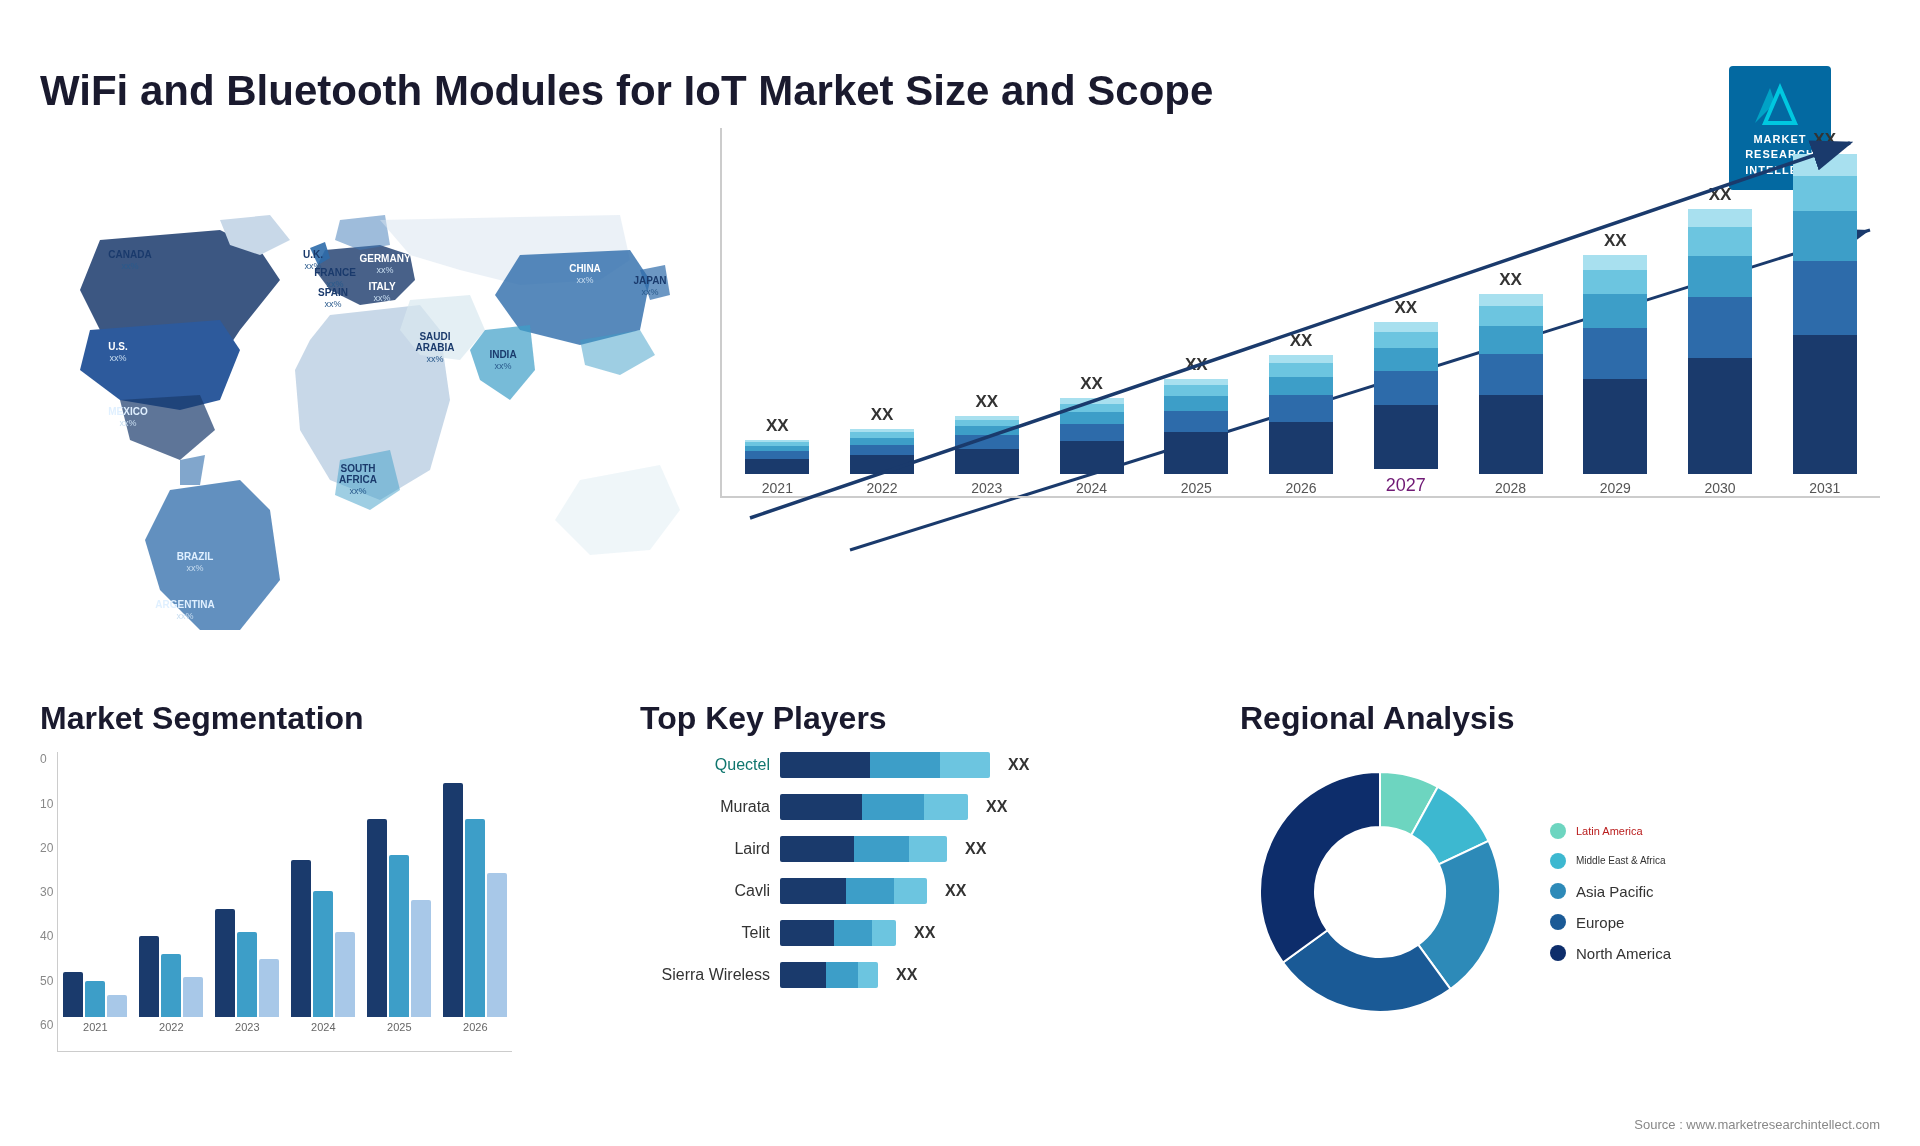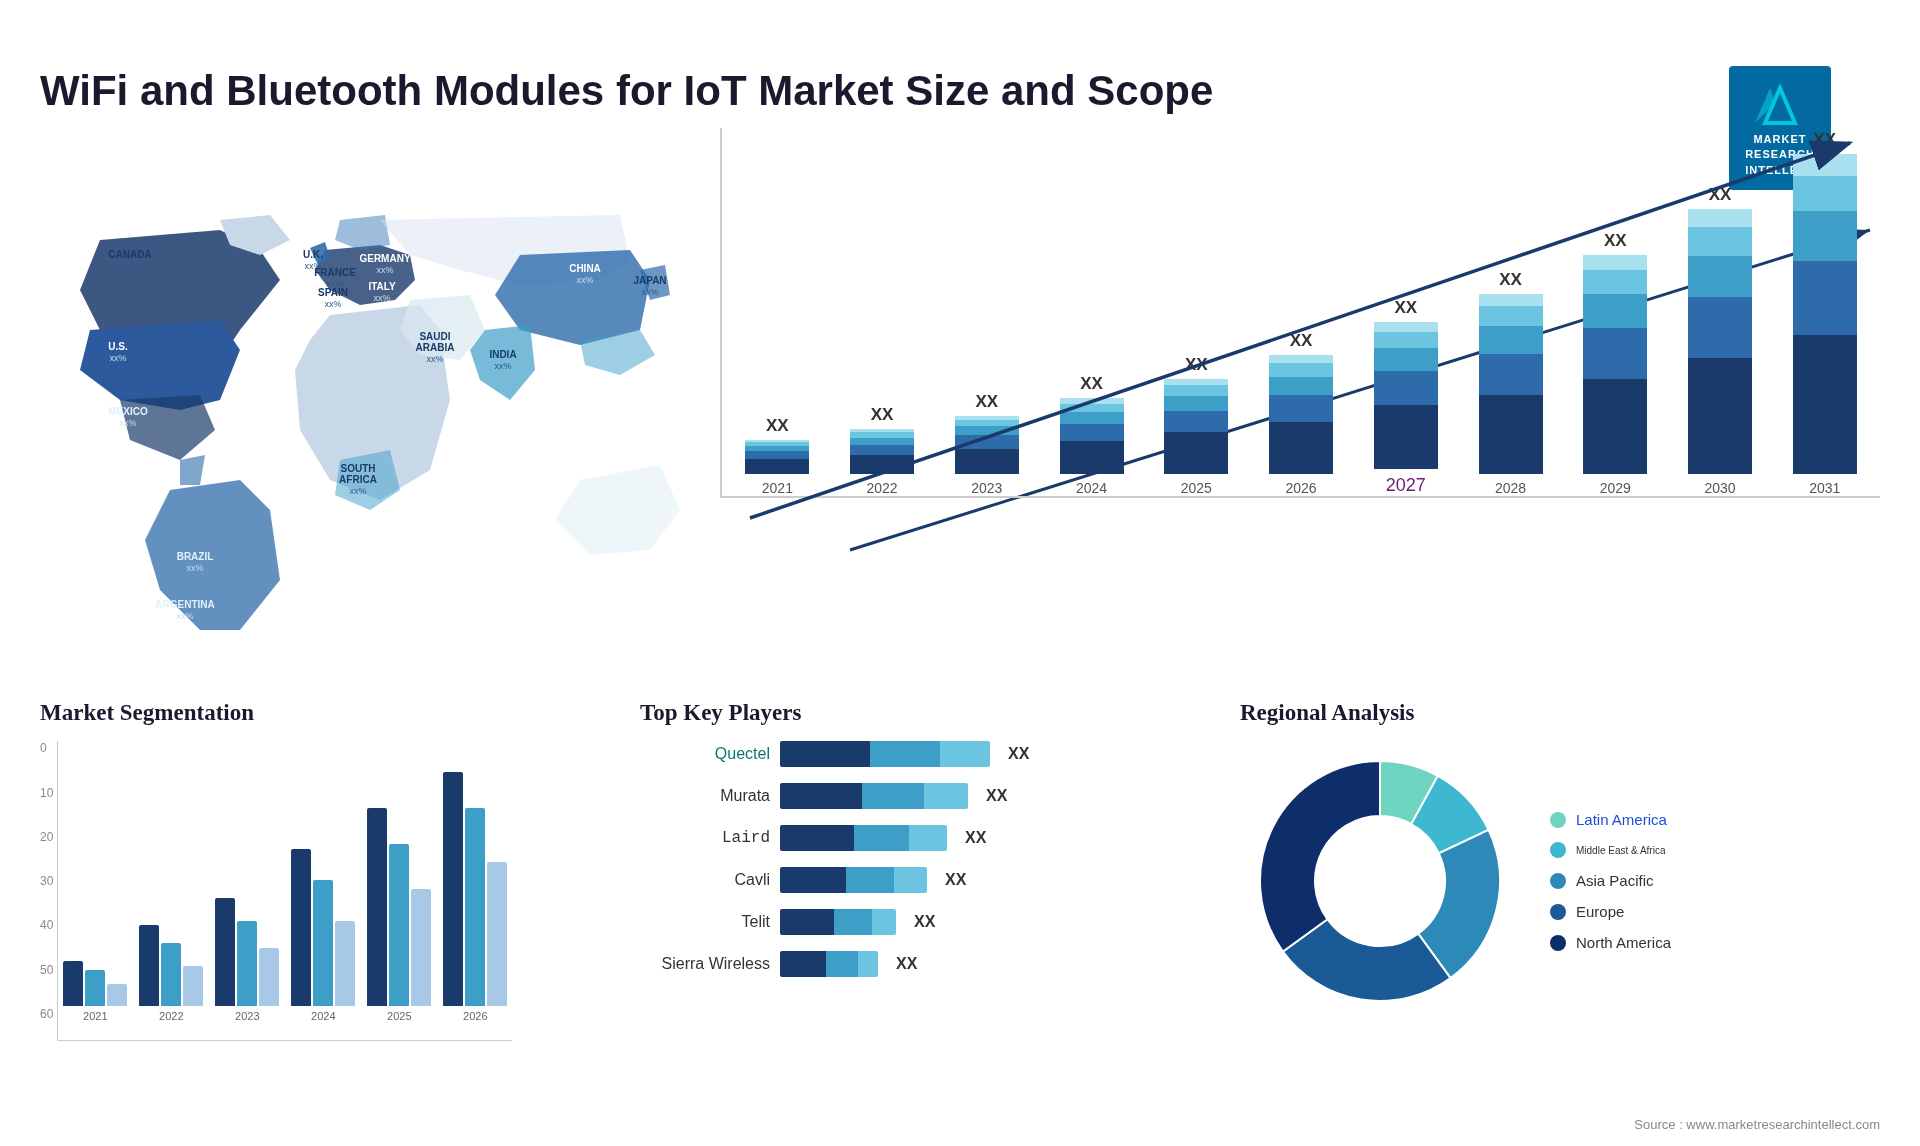--- a/index.html
+++ b/index.html
@@ -84,25 +84,24 @@
       gap: 40px;
       height: 430px;
     }
 
     
     .segmentation-section {
       flex: 0 0 560px;
     }
 
     .section-title {
-      font-size: 23px;
+      font-size: 32px;
       font-weight: 700;
       color: #1a1a2e;
       margin-bottom: 15px;
-      font-family: Liberation Serif, serif;
     }
 
     .seg-chart-area {
       display: flex;
       gap: 30px;
       align-items: flex-end;
     }
 
     .grouped-bars {
       display: flex;
@@ -370,21 +369,21 @@
         <div style="display: flex; align-items: center; margin-bottom: 16px; gap: 10px;">
           <div style="width: 130px; font-size: 16px; color: rgb(51, 51, 51); text-align: right; flex-shrink: 0;">Murata</div>
           <div style="display: flex; height: 26px; border-radius: 2px; overflow: hidden;">
             <div style="width: 82px; height: 100%; background: rgb(26, 58, 108);"></div>
             <div style="width: 62px; height: 100%; background: rgb(61, 158, 200);"></div>
             <div style="width: 44px; height: 100%; background: rgb(108, 197, 224);"></div>
           </div>
           <div style="font-size: 16px; font-weight: 700; color: rgb(51, 51, 51); margin-left: 8px;">XX</div>
         </div>
         <div style="display: flex; align-items: center; margin-bottom: 16px; gap: 10px;">
-          <div style="width: 130px; font-size: 16px; color: rgb(51, 51, 51); text-align: right; flex-shrink: 0; font-family: Liberation Mono, monospace;">Laird</div>
+          <div style="width: 130px; font-size: 16px; color: rgb(51, 51, 51); text-align: right; flex-shrink: 0;">Laird</div>
           <div style="display: flex; height: 26px; border-radius: 2px; overflow: hidden;">
             <div style="width: 74px; height: 100%; background: rgb(26, 58, 108);"></div>
             <div style="width: 55px; height: 100%; background: rgb(61, 158, 200);"></div>
             <div style="width: 38px; height: 100%; background: rgb(108, 197, 224);"></div>
           </div>
           <div style="font-size: 16px; font-weight: 700; color: rgb(51, 51, 51); margin-left: 8px;">XX</div>
         </div>
         <div style="display: flex; align-items: center; margin-bottom: 16px; gap: 10px;">
           <div style="width: 130px; font-size: 16px; color: rgb(51, 51, 51); text-align: right; flex-shrink: 0;">Cavli</div>
           <div style="display: flex; height: 26px; border-radius: 2px; overflow: hidden;">
@@ -419,21 +418,21 @@
     <h2 class="section-title">Regional Analysis</h2>
     <div class="donut-area">
       <svg viewBox="0 0 280 280" width="280" height="280" id="donut-svg">
           <path d="M 140 20 A 120 120 0 0 1 197.81044089220583 34.843198394736376 L 171.3139888166115 83.04006579714887 A 65 65 0 0 0 140 75 Z" fill="#6dd5c0" stroke="#fff" stroke-width="2"></path>
           <path d="M 197.81044089220583 34.843198394736376 A 120 120 0 0 1 248.57924629592236 88.9064850121913 L 198.81375841029126 112.32434604827029 A 65 65 0 0 0 171.3139888166115 83.04006579714887 Z" fill="#3db8d0" stroke="#fff" stroke-width="2"></path>
           <path d="M 248.57924629592236 88.9064850121913 A 120 120 0 0 1 210.53423027509677 237.0820393249937 L 178.20604139901076 192.5861046343716 A 65 65 0 0 0 198.81375841029126 112.32434604827029 Z" fill="#2d8ab8" stroke="#fff" stroke-width="2"></path>
           <path d="M 210.53423027509677 237.0820393249937 A 120 120 0 0 1 42.91796067500631 210.53423027509677 L 87.41389536562842 178.20604139901076 A 65 65 0 0 0 178.20604139901076 192.5861046343716 Z" fill="#1a5a96" stroke="#fff" stroke-width="2"></path>
           <path d="M 42.91796067500631 210.53423027509677 A 120 120 0 0 1 139.99999999999997 20 L 140 75 A 65 65 0 0 0 87.41389536562842 178.20604139901076 Z" fill="#0d2d6b" stroke="#fff" stroke-width="2"></path>
         </svg>
       <div class="regional-legend" id="regional-legend">
-          <div style="display: flex; align-items: center; gap: 10px; font-size: 15px; color: #1d4ed8;">
+          <div style="display: flex; align-items: center; gap: 10px; font-size: 11px; color: #b91c1c;">
             <div style="width: 16px; height: 16px; border-radius: 50%; background: rgb(109, 213, 192); flex-shrink: 0;"></div>
             <span>Latin America</span>
           </div>
           <div style="display: flex; align-items: center; gap: 10px; font-size: 10px; color: rgb(51, 51, 51);">
             <div style="width: 16px; height: 16px; border-radius: 50%; background: rgb(61, 184, 208); flex-shrink: 0;"></div>
             <span>Middle East &amp; Africa</span>
           </div>
           <div style="display: flex; align-items: center; gap: 10px; font-size: 15px; color: rgb(51, 51, 51);">
             <div style="width: 16px; height: 16px; border-radius: 50%; background: rgb(45, 138, 184); flex-shrink: 0;"></div>
             <span>Asia Pacific</span>

